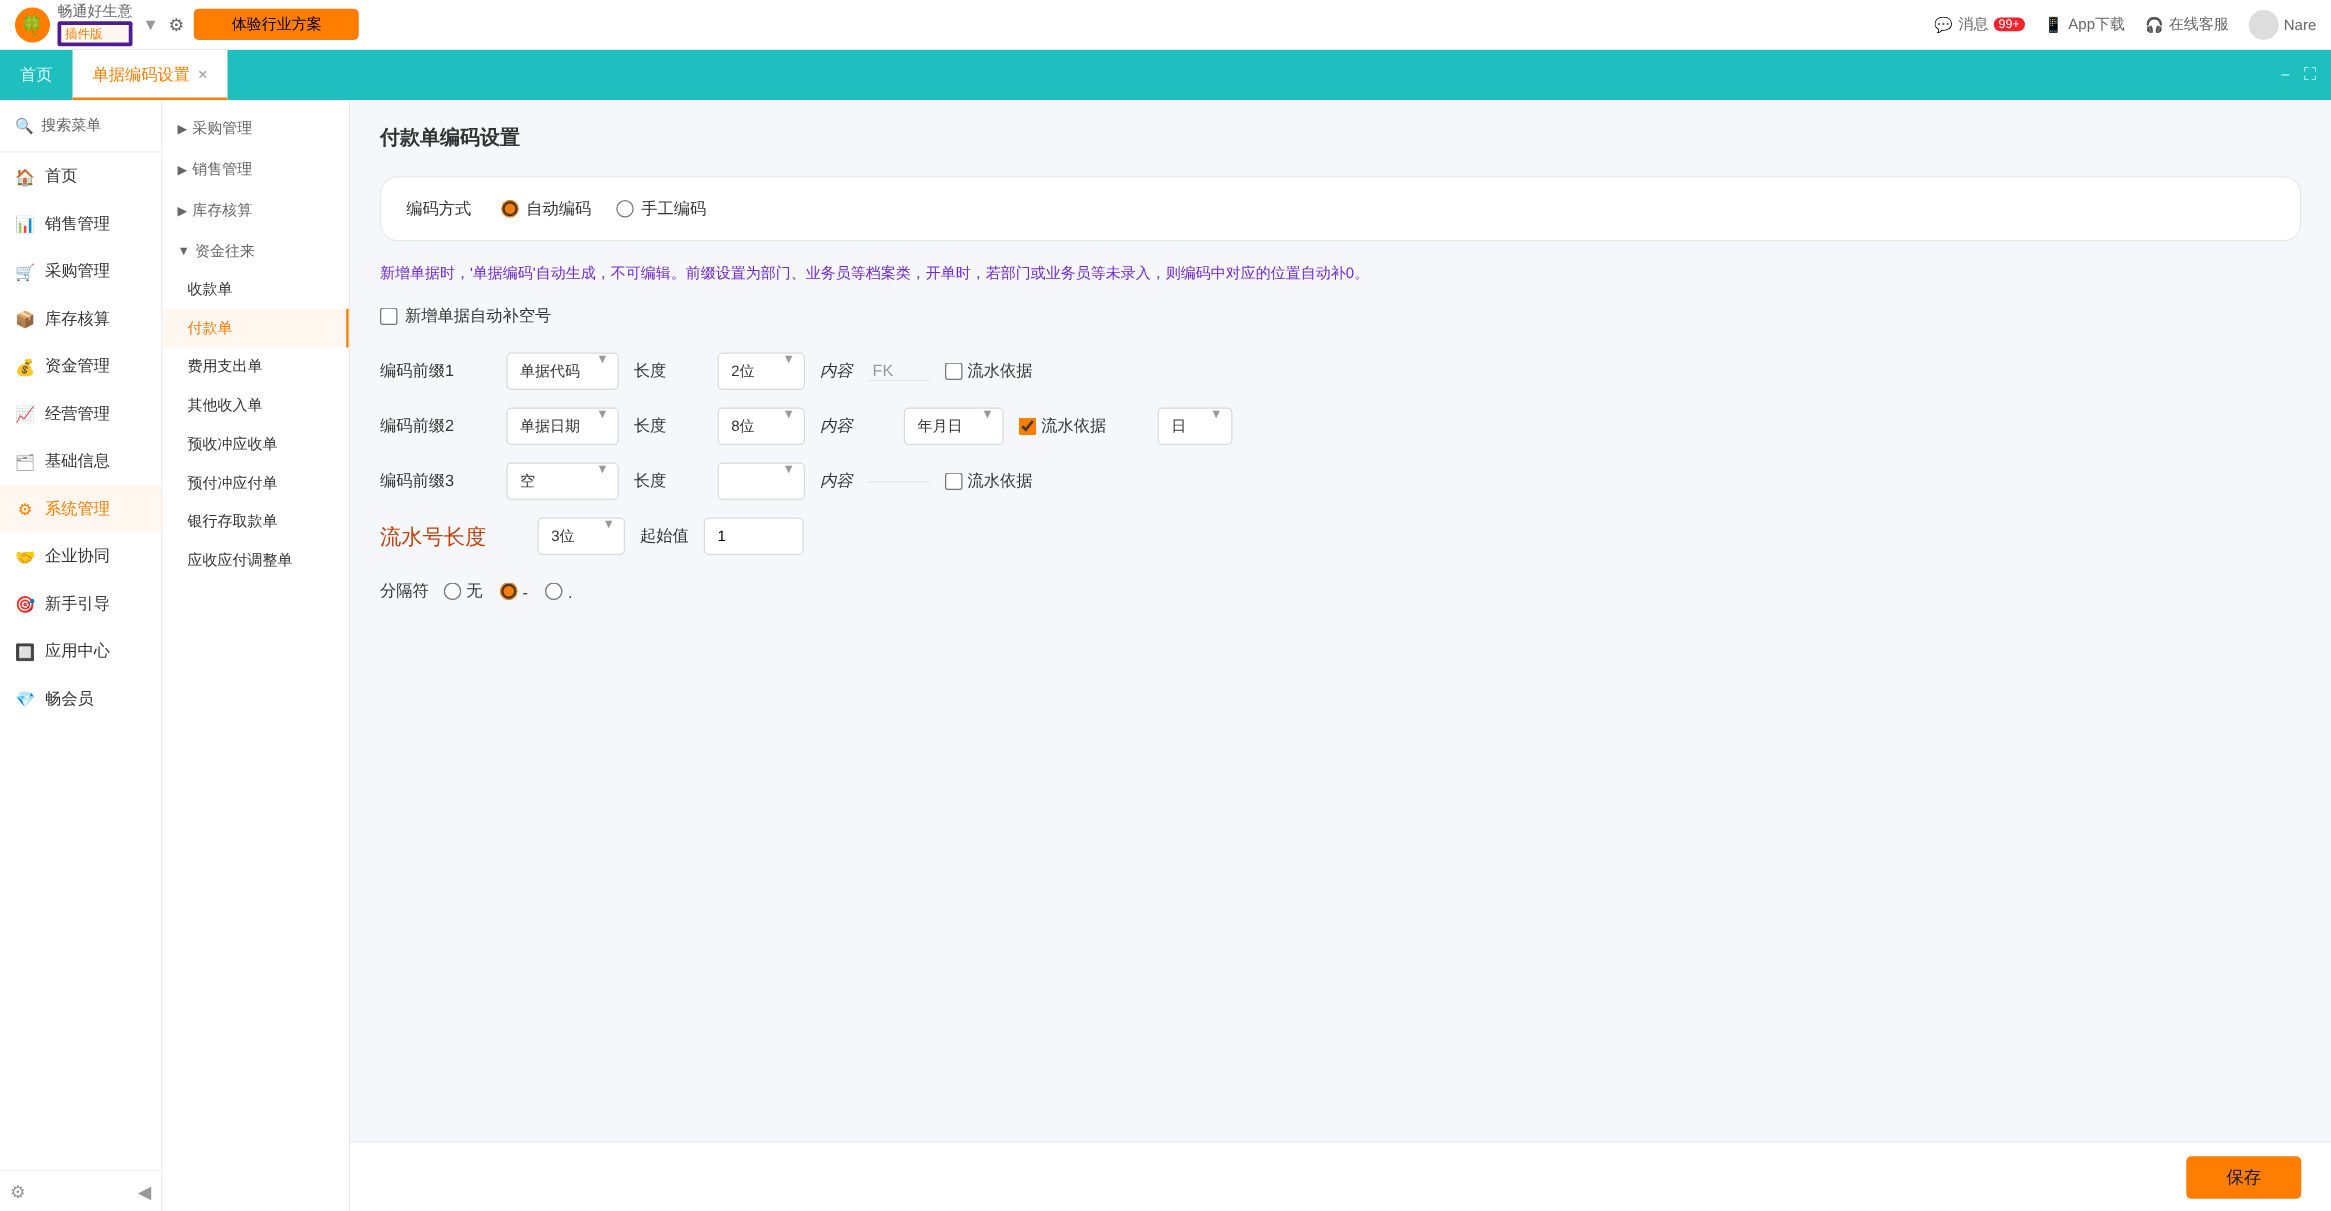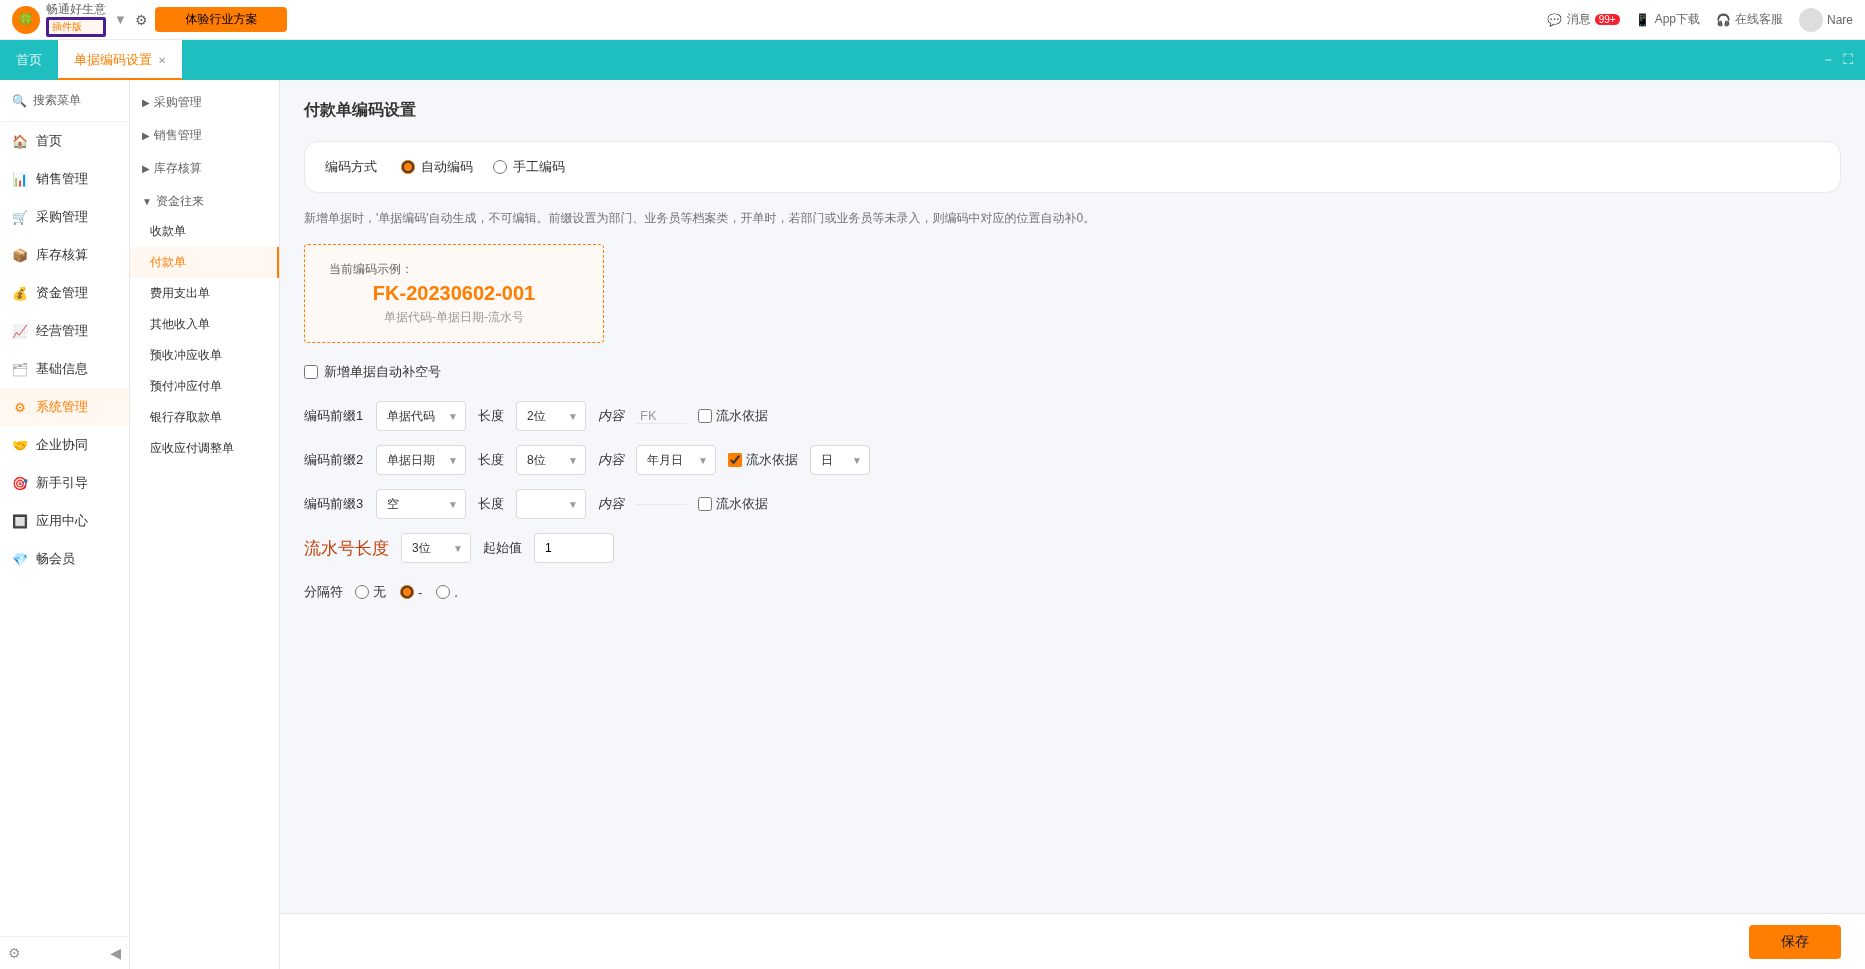--- a/index.html
+++ b/index.html
@@ -59,38 +59,38 @@
 
     
     .section-card { background: #fff; border-radius: 14px; border: 1px solid #e8e8e8; padding: 16px 20px; margin-bottom: 16px; }
     .coding-mode-row { display: flex; align-items: center; gap: 24px; }
     .coding-mode-label { font-size: 13px; color: #333; }
     .radio-group { display: flex; align-items: center; gap: 20px; }
     .radio-item { display: flex; align-items: center; gap: 6px; cursor: pointer; font-size: 13px; color: #333; }
     .radio-input { accent-color: #ff7d00; width: 14px; height: 14px; cursor: pointer; }
 
     
-    .info-text { font-size: 12px; color: #737373; margin-bottom: 16px; line-height: 1.6; }
+    .info-text { font-size: 12px; color: #6d28d9; margin-bottom: 16px; line-height: 1.6; }
 
     
     .preview-box { background: #fff9f5; border: 1px dashed #ff7d00; border-radius: 4px; padding: 16px 24px; display: inline-block; margin-bottom: 20px; min-width: 300px; }
     .preview-label { font-size: 12px; color: #666; margin-bottom: 4px; }
     .preview-code { font-size: 20px; font-weight: 600; color: #ff7d00; text-align: center; }
     .preview-sub { font-size: 12px; color: #999; text-align: center; margin-top: 4px; }
 
     
     .auto-fill-row { display: flex; align-items: center; gap: 6px; margin-bottom: 20px; }
     .checkbox-input { accent-color: #ff7d00; width: 14px; height: 14px; cursor: pointer; }
     .checkbox-label { font-size: 13px; color: #333; cursor: pointer; }
 
     
     .form-section { display: flex; flex-direction: column; gap: 14px; margin-bottom: 20px; }
     .form-row { display: flex; align-items: center; gap: 12px; flex-wrap: wrap; }
     .form-label { font-size: 13px; color: #333; min-width: 60px; }
-    .select-wrapper { position: relative; display: inline-flex; align-items: center; }
+    .select-wrapper { position: relative; display: inline-flex; align-items: flex-start; margin-left: 29px; }
     .form-select { appearance: none; border: 1px solid #d9d9d9; border-radius: 4px; padding: 5px 28px 5px 10px; font-size: 12px; color: #333; background: #fff; cursor: pointer; min-width: 90px; height: 30px; }
     .select-arrow { position: absolute; right: 8px; pointer-events: none; color: #999; font-size: 10px; }
     .length-label { font-size: 13px; color: #333; }
     .content-label { font-size: 13px; color: #333; font-style: italic; }
     .content-value { font-size: 13px; color: #333; min-width: 30px; }
     .stream-checkbox { display: flex; align-items: center; gap: 4px; }
     .stream-label { font-size: 13px; color: #333; }
 
     
     .stream-row { display: flex; align-items: center; gap: 12px; }
@@ -296,25 +296,20 @@
               <span>手工编码</span>
             </label>
           </div>
         </div>
       </div>
 
       
       <div class="info-text">新增单据时，'单据编码'自动生成，不可编辑。前缀设置为部门、业务员等档案类，开单时，若部门或业务员等未录入，则编码中对应的位置自动补0。</div>
 
       
-      <div class="preview-box">
-        <div class="preview-label">当前编码示例：</div>
-        <div class="preview-code">FK-20230602-001</div>
-        <div class="preview-sub">单据代码-单据日期-流水号</div>
-      </div>
 
       
       <div class="auto-fill-row">
         <input type="checkbox" class="checkbox-input" id="auto-fill" style="">
         <label class="checkbox-label" for="auto-fill">新增单据自动补空号</label>
       </div>
 
       
       <div class="form-section">
 

